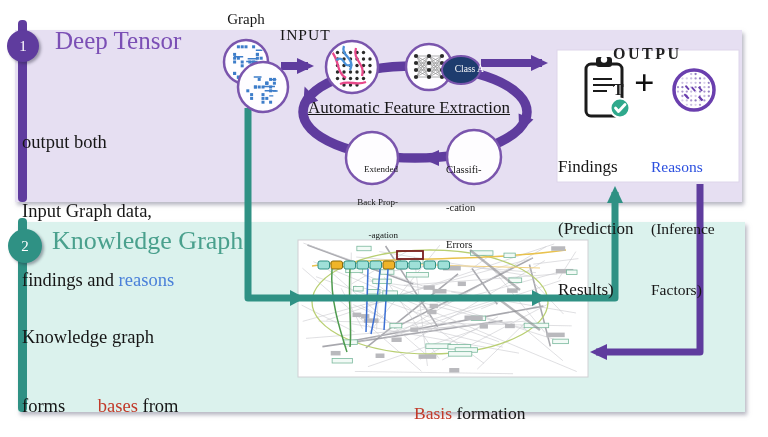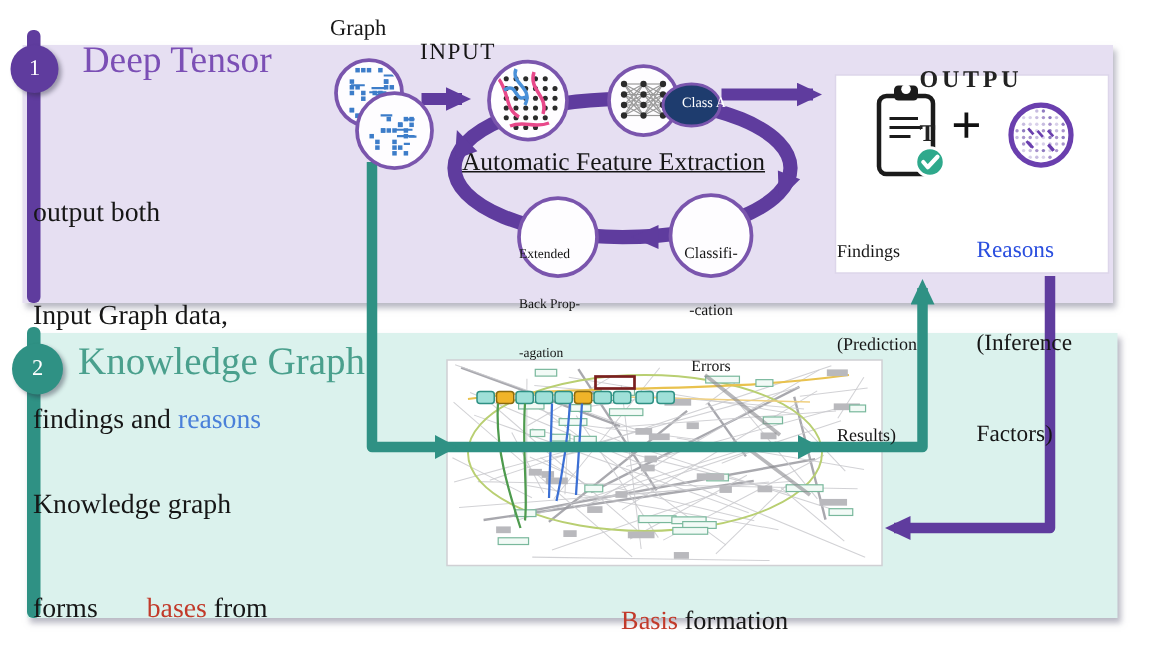--- a/index.html
+++ b/index.html
@@ -23,29 +23,29 @@
   #step1{left:7px;top:30px;width:32px;height:32px;background:var(--purple);}
   #step2{left:8px;top:229px;width:34px;height:34px;background:var(--teal);}
   .t{position:absolute;color:#161616;white-space:pre-wrap;}
   #dt-title{left:55px;top:27px;font-size:25px;color:var(--titleP);font-family:Liberation Serif, serif;}
   #kg-title{left:52px;top:226px;font-size:26px;color:var(--titleT);}
   .body-text{font-size:18.5px;line-height:23px;}
   #dt-body{left:22px;top:85px;}
   #kg-body{left:22px;top:280px;}
   .acc-blue{color:var(--blue);}
   .acc-red{color:var(--red);margin-left:28px;}
-  #graph-label{left:220px;top:11px;width:52px;font-size:15px;}
+  #graph-label{left:220px;top:11px;width:52px;text-align:center;font-size:15px;}
   #input-label{left:280px;top:26px;font-size:15.5px;letter-spacing:1px;}
   #output-label{left:613px;top:24px;width:62px;font-size:16px;font-weight:bold;
                 letter-spacing:2.5px;line-height:12px;color:#222;}
   #afe-label{left:301px;top:98px;width:216px;text-align:center;font-size:17px;text-decoration:underline;}
   #classa-label{left:438px;top:64px;width:46px;text-align:right;font-size:9.5px;color:#fff;}
-  #classif-label{left:446px;top:139px;width:56px;text-align:center;font-size:10.5px;line-height:12.5px;}
-  #ebp-label{left:346px;top:142px;width:52px;text-align:left;font-size:9px;line-height:11px;font-family:Liberation Serif, serif;}
-  #findings-label{left:558px;top:116px;font-size:12px;line-height:20.5px;}
+  #classif-label{left:446px;top:139px;width:56px;font-size:10.5px;line-height:12.5px;}
+  #ebp-label{left:346px;top:142px;width:52px;text-align:right;font-size:9px;line-height:11px;font-family:Liberation Serif, serif;}
+  #findings-label{left:558px;top:116px;font-size:17px;line-height:20.5px;}
   #plus-sign{left:634px;top:62px;font-size:36px;font-weight:600;color:#111;}
   #reasons-label{left:651px;top:116px;font-size:15.5px;line-height:20.5px;}
   #reasons-label .head{color:var(--blue2);}
   #basis-caption{left:337px;top:382px;width:220px;text-align:center;font-size:17.5px;}
   svg{position:absolute;left:0;top:0;pointer-events:none;}
   .strokeP{stroke:var(--purple);fill:none;}
   .strokeT{stroke:var(--teal);fill:none;}
   .fillP{fill:var(--purple);}
   .fillT{fill:var(--teal);}
   .circ{fill:#fefdff;stroke:var(--purpleLt);stroke-width:2.5;}

